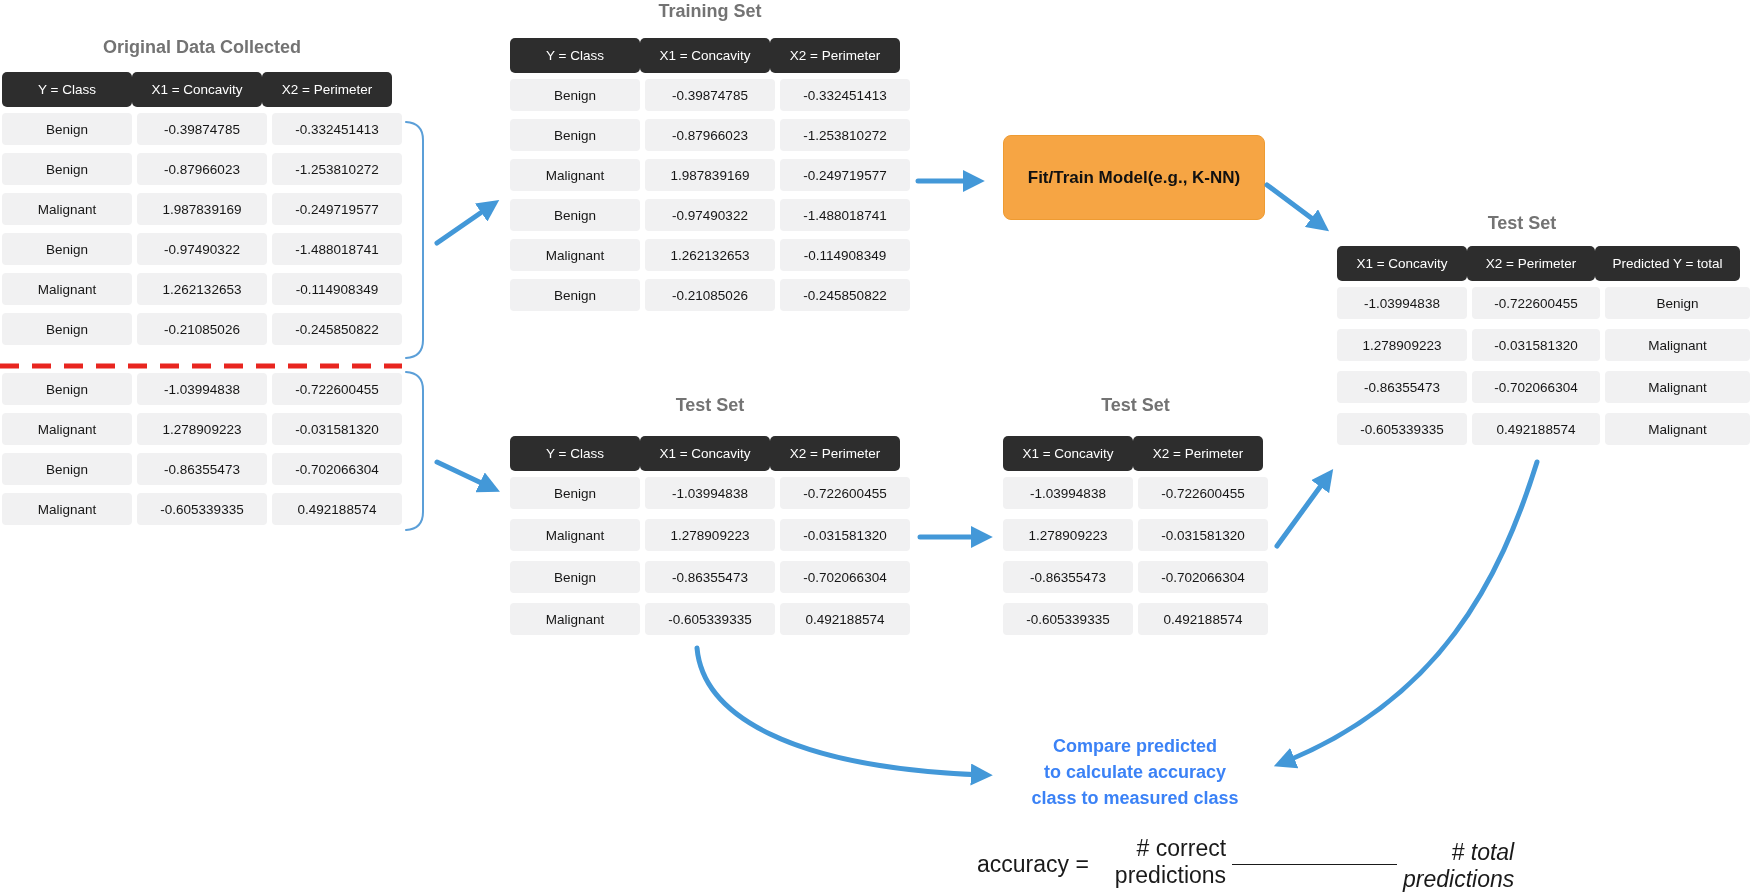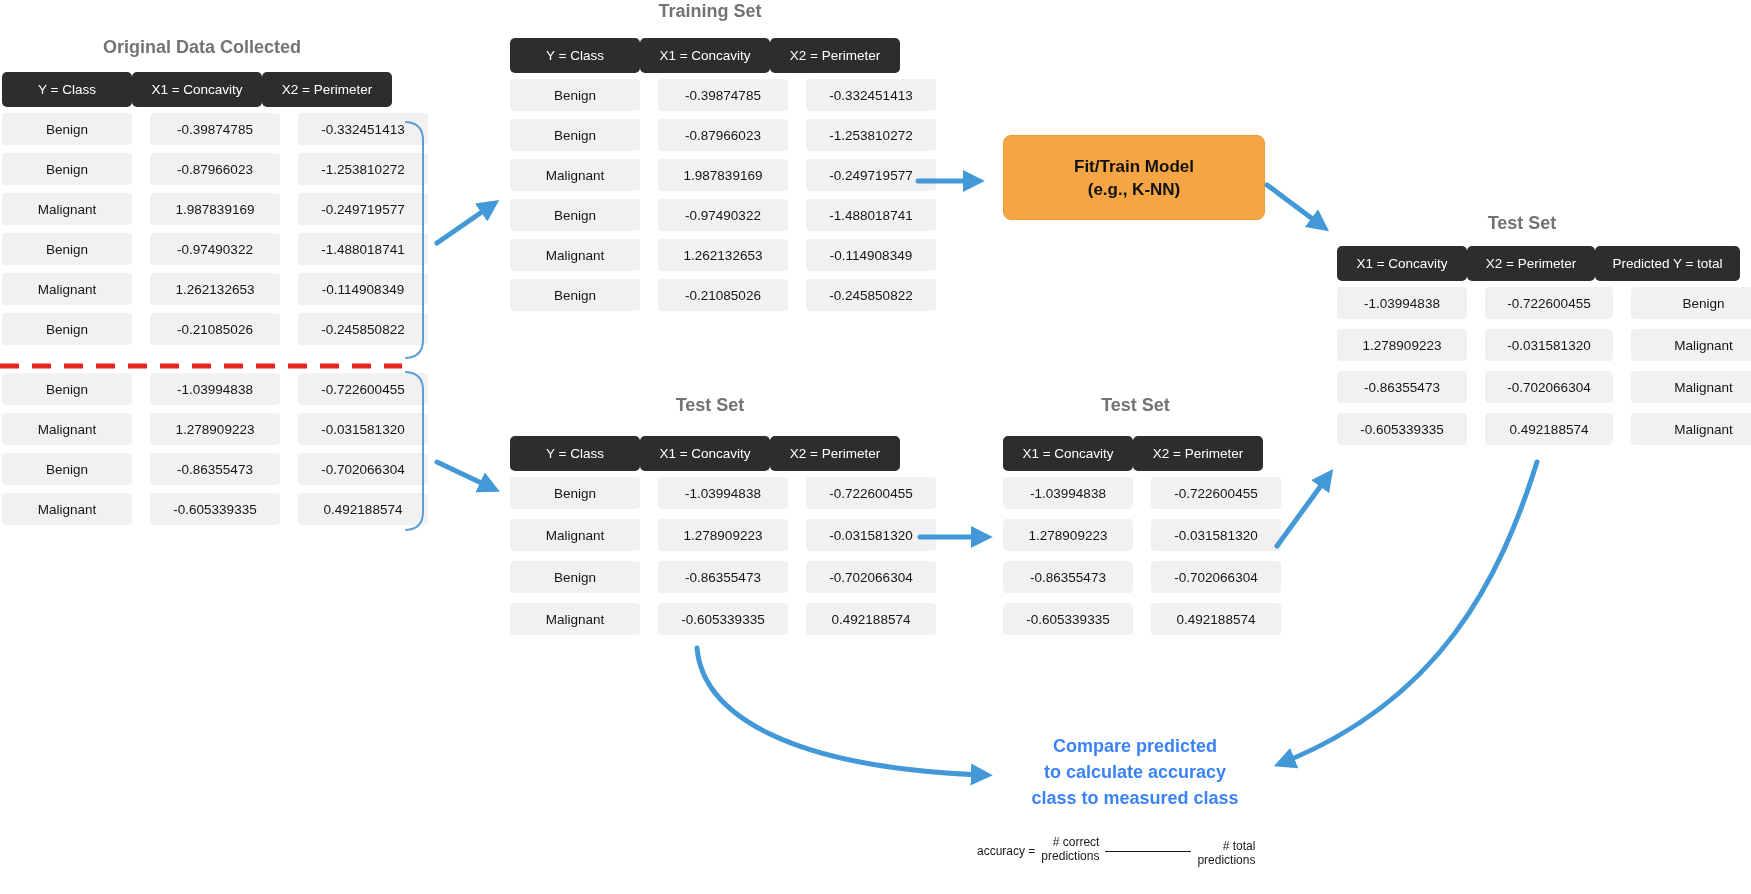--- a/index.html
+++ b/index.html
@@ -13,46 +13,46 @@
   }
   *{margin:0;padding:0;box-sizing:border-box;}
   html,body{background:#fff;}
   body{font-family:"Liberation Sans", sans-serif;}
   #canvas{position:relative;width:1751px;height:894px;background:#ffffff;overflow:hidden;}
 
   .block{position:absolute;}
   .block-title{font-size:18px;font-weight:bold;color:#737373;height:22px;line-height:22px;text-align:center;}
 
   .hrow{display:grid;margin-bottom:6px;}
-  .trow{display:grid;gap:18px;margin-bottom:8px;}
+  .trow{display:grid;gap:5px;margin-bottom:8px;}
   .gap10 .trow{margin-bottom:10px;}
   .cols3{grid-template-columns:130px 130px 130px;}
   .cols2{grid-template-columns:130px 130px;}
   .colsPred{grid-template-columns:130px 128px 145px;}
 
   .hcell{height:35px;background:var(--header-bg);color:#ffffff;border-radius:5px;
          display:flex;align-items:center;justify-content:center;font-size:13.5px;}
   .cell{height:32px;background:var(--cell-bg);border-radius:4px;color:#161616;
         display:flex;align-items:center;justify-content:center;font-size:13.5px;}
   .split-gap{height:20px;}
 
   #model-box{position:absolute;left:1003px;top:135px;width:262px;height:85px;
              background:var(--model);border:1.5px solid var(--model-border);border-radius:8px;
-             display:flex;flex-direction:column;align-items:center;justify-content:center;
+             display:flex;flex-direction:row;align-items:center;justify-content:center;
              font-weight:bold;font-size:17px;line-height:23px;color:#111;}
 
   #compare-note{position:absolute;left:965px;top:733px;width:340px;text-align:center;
                 font-weight:bold;font-size:18px;line-height:26px;color:#3b82f6;}
 
-  #formula{position:absolute;left:977px;top:835px;display:flex;align-items:center;gap:0;
-           font-size:12px;color:#1a1a1a;}
+  #formula{position:absolute;left:977px;top:835px;display:flex;align-items:center;gap:20px;
+           font-size:23px;color:#1a1a1a;}
   .frac{display:flex;align-items:center;text-align:right;}
   .frac-top{padding:0 6px 4px;}
   .frac-bar{width:100%;height:0;border-top:1.6px solid #1a1a1a;}
-  .frac-bottom{padding:4px 6px 0;}
+  .frac-bottom{padding:4px 6px 0;font-style:italic;}
 
   #overlay{position:absolute;left:0;top:0;width:1751px;height:894px;pointer-events:none;}
   .arrow{stroke:var(--arrow);stroke-width:5;fill:none;stroke-linecap:round;}
   .bracket{stroke:var(--bracket);stroke-width:2;fill:none;stroke-linecap:round;}
   .divider{stroke:var(--divider);stroke-width:5;stroke-dasharray:19 13;}
   .ah{fill:var(--arrow);}
 </style>
 </head>
 <body>
 

